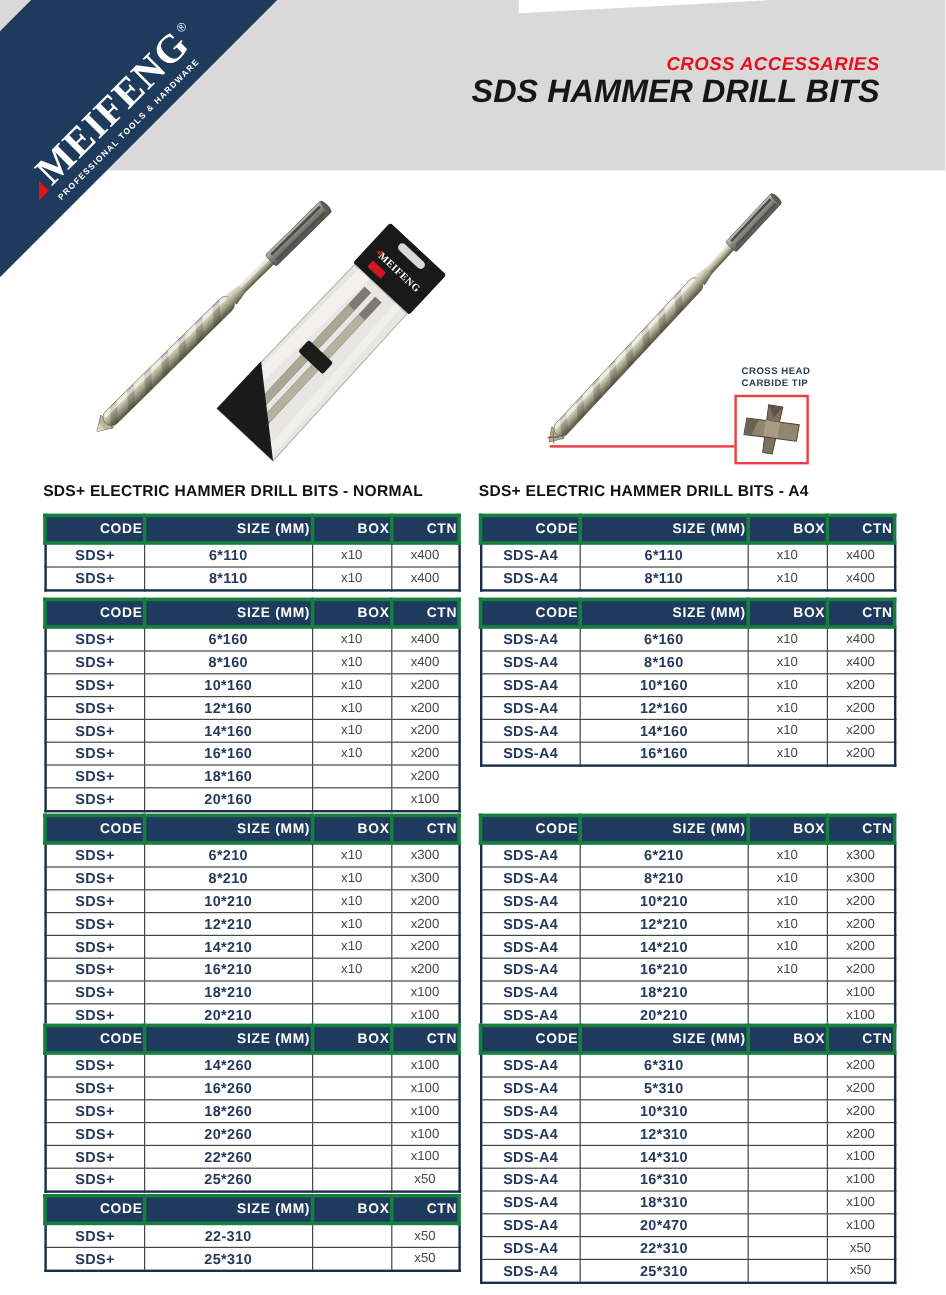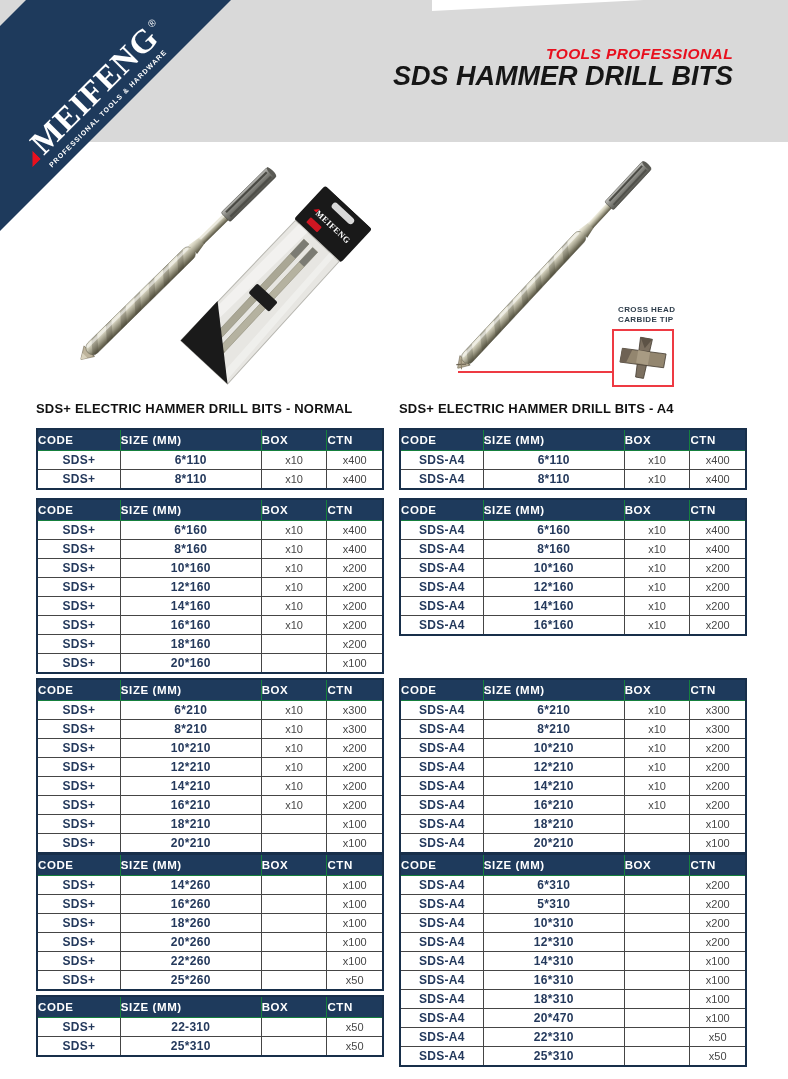--- a/index.html
+++ b/index.html
@@ -43,21 +43,21 @@
   
   .tbl-wrap{position:absolute;width:348px;}
   #tbl-l1{left:36px;top:428px;}  #tbl-l2{left:36px;top:498px;}
   #tbl-l3{left:36px;top:678px;}  #tbl-l4{left:36px;top:853px;}
   #tbl-l5{left:36px;top:995px;}
   #tbl-r1{left:399px;top:428px;} #tbl-r2{left:399px;top:498px;}
   #tbl-r3{left:399px;top:678px;} #tbl-r4{left:399px;top:853px;}
   table.spec{width:100%;border-collapse:collapse;table-layout:fixed;background:#fff;
         border:2px solid #182f4a;}
   .spec th{background:#1e3a5c;color:#ffffff;font-size:11.5px;font-weight:bold;letter-spacing:.6px;
-        height:20px;padding:0;border:1px solid #15803d;text-align:left;}
+        height:20px;padding:0;border:3px solid #15803d;text-align:right;}
   .spec td{height:18px;padding:0;border:1px solid #454545;text-align:center;line-height:1;}
   .spec .c0{width:24%;} .spec .c1{width:41%;} .spec .c2{width:19%;} .spec .c3{width:16%;}
   .spec td.c0,.spec td.c1{font-weight:bold;color:#24395c;font-size:12px;letter-spacing:.3px;}
   .spec td.c2,.spec td.c3{color:#474747;font-size:11px;}
 </style>
 </head>
 <body>
 
 <div class="page">
 
@@ -66,21 +66,21 @@
 
   <div class="banner">
     <div class="brand-row">
       <span class="brand-wedge"></span>
       <span class="brand-name">MEIFENG</span>
       <span class="brand-reg">®</span>
     </div>
     <div class="brand-tagline">PROFESSIONAL TOOLS &amp; HARDWARE</div>
   </div>
 
-  <div class="hdr-category">TOOLS PROFESSIONAL</div>
+  <div class="hdr-category">CROSS ACCESSARIES</div>
   <div class="hdr-title">SDS HAMMER DRILL BITS</div>
 
   <div class="art" id="bit-left-wrap">
     <svg width="270" height="26" viewBox="0 0 270 26">
       <defs>
         <linearGradient id="mA" x1="0" y1="0" x2="0" y2="1">
           <stop offset="0" stop-color="#efedde"></stop>
             <stop offset=".3" stop-color="#cfccb8"></stop>
           <stop offset=".62" stop-color="#9a9783"></stop>
             <stop offset=".85" stop-color="#6d6a56"></stop>

